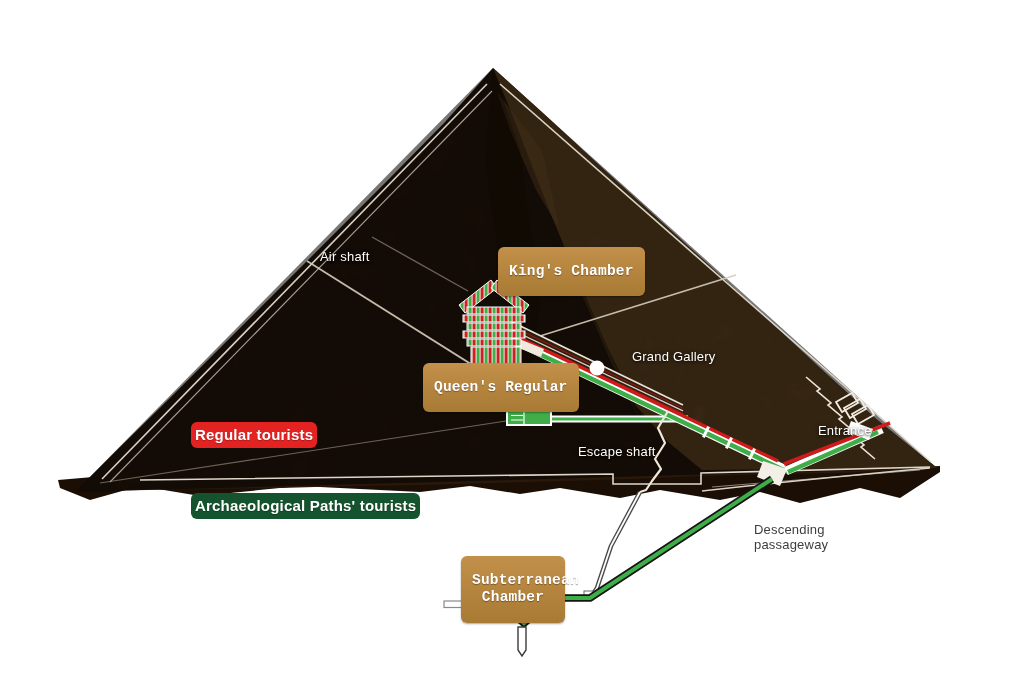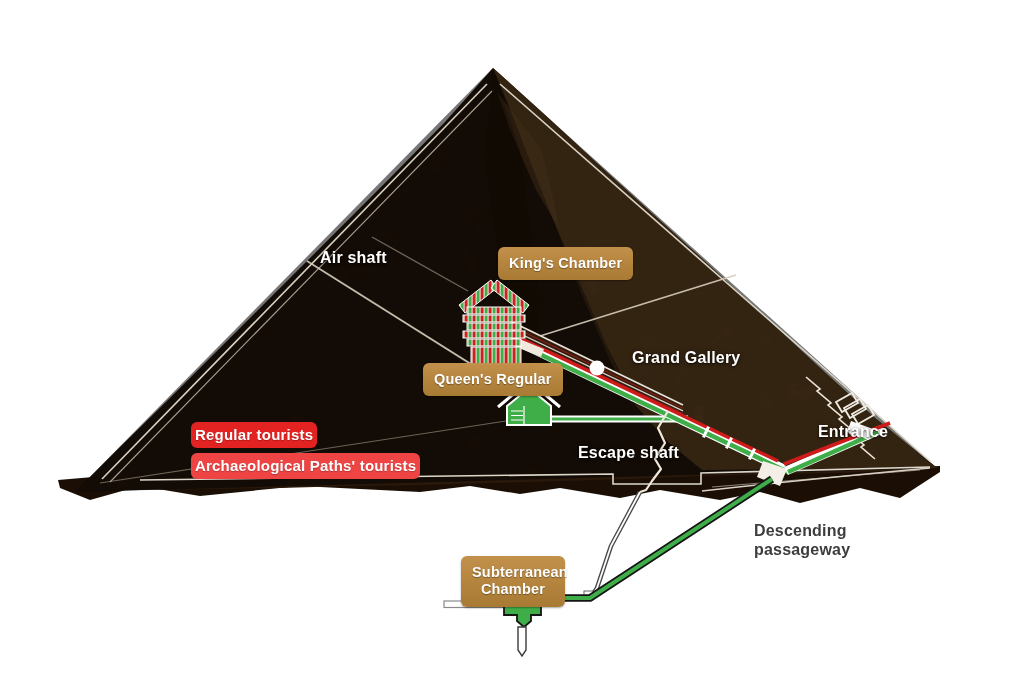--- a/index.html
+++ b/index.html
@@ -3,40 +3,40 @@
 <meta charset="utf-8">
 <style>
   html,body{margin:0;padding:0;background:#ffffff;}
   #stage{
     position:relative;width:1024px;height:698px;margin:0 auto;overflow:hidden;
     background:#ffffff;
     font-family:"Liberation Sans","DejaVu Sans",sans-serif;
   }
   #stage svg{position:absolute;left:0;top:0;}
   .lbl{
-    position:absolute;font-weight:bold;color:#ffffff;font-size:16px;line-height:1.18;
+    position:absolute;font-weight:normal;color:#ffffff;font-size:13px;line-height:1.18;
     text-shadow:0 1px 2px rgba(0,0,0,.65), 0 0 4px rgba(0,0,0,.35);
     letter-spacing:.2px;white-space:nowrap;
   }
   .lbl.wrap{white-space:normal;}
   .lbl.dark{color:#3d3d3d;text-shadow:none;margin-left:38px;}
   .pill{
     position:absolute;display:inline-block;border-radius:6px;
     background:linear-gradient(#c2904a,#a87a33);
     color:#fff;font-weight:bold;font-size:14.5px;line-height:1.2;
-    padding:8px 11px;box-shadow:0 1px 2px rgba(0,0,0,.35);
-    text-shadow:0 1px 1px rgba(0,0,0,.35);letter-spacing:.2px;text-align:center;
+    padding:16px 11px;box-shadow:0 1px 2px rgba(0,0,0,.35);
+    text-shadow:0 1px 1px rgba(0,0,0,.35);letter-spacing:.2px;text-align:center;font-family:Liberation Mono, monospace;
   }
   .legend-pill{
     position:absolute;display:inline-block;border-radius:6px;color:#fff;
     font-weight:bold;font-size:15px;line-height:1.2;padding:4px 4px;
     letter-spacing:.2px;text-shadow:0 1px 1px rgba(0,0,0,.25);
   }
   .legend-pill.red{background:#e32222;}
-  .legend-pill.green{background:#ef4444;}
+  .legend-pill.green{background:#14532d;margin-top:40px;}
 </style>
 </head>
 <body>
 
 <div id="stage">
 
 <svg width="1024" height="698" viewBox="0 0 1024 698">
   <defs>
     <pattern id="st" width="8" height="10" patternUnits="userSpaceOnUse">
       <rect x="0" y="0" width="8" height="10" fill="#f3efe7"></rect>

